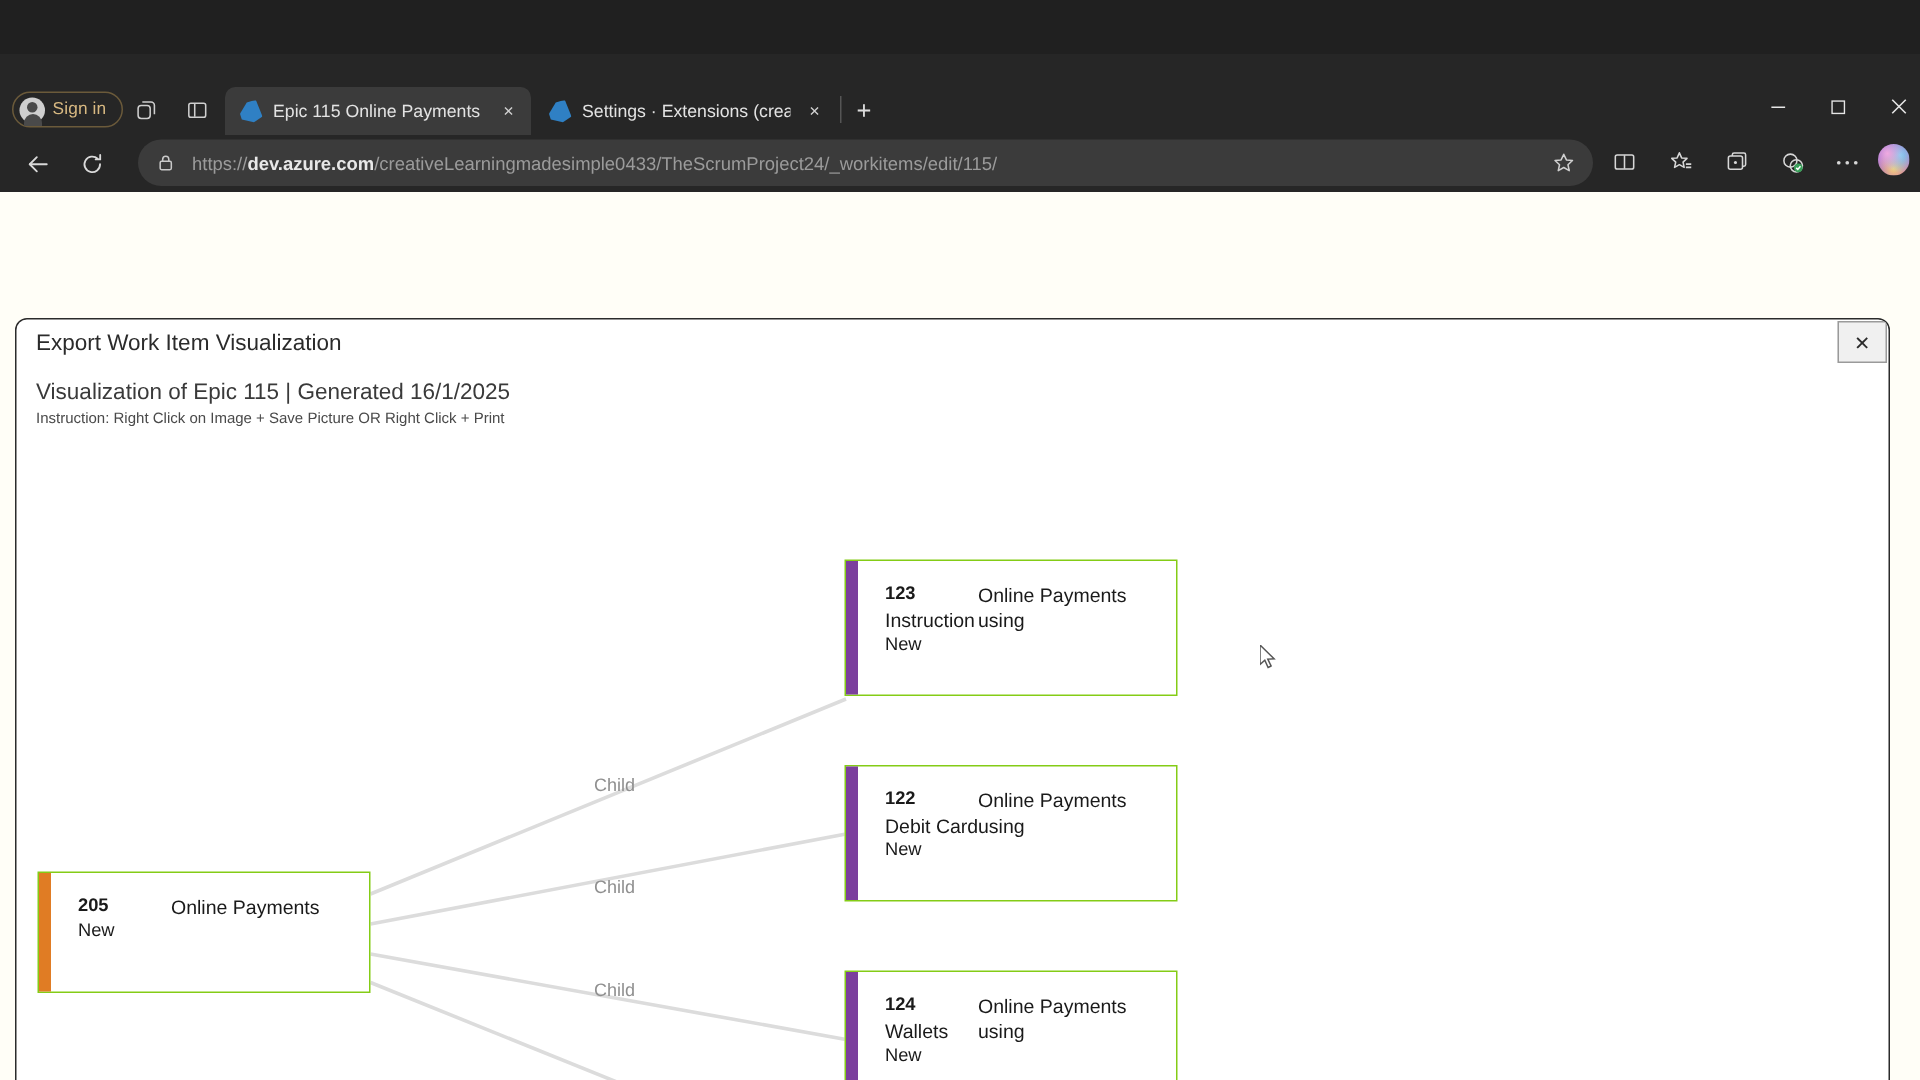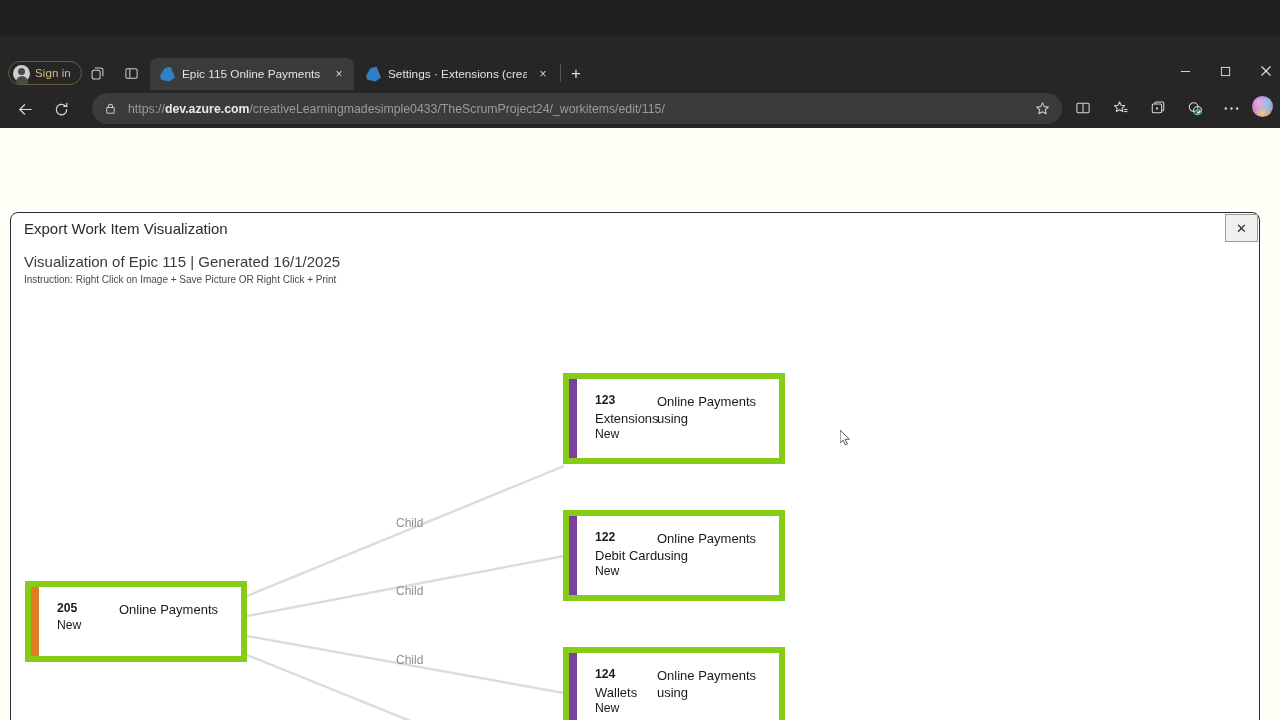--- a/index.html
+++ b/index.html
@@ -171,21 +171,21 @@
     color: #2b2b2b; font-size: 13px;
   }
 
   
   #graph { position: absolute; left: 0; top: 78px; width: 1250px; height: 526px; }
   #graph svg { position: absolute; left: 0; top: 0; }
 
   .node {
     position: absolute;
     background: #ffffff;
-    border: 6px solid #84cc16;
+    border: 1px solid #84cc16;
     display: block;
   }
   .node .accent {
     position: absolute; left: 0; top: 0; bottom: 0; width: 8px;
   }
   .node .id {
     position: absolute; font-weight: bold; font-size: 12.2px; color: #1a1a1a;
   }
   .node .ttl {
     position: absolute; font-size: 13px; color: #1a1a1a; line-height: 17px;
@@ -361,21 +361,21 @@
           <span class="accent" style="background:#e07c24"></span>
           <span class="id" style="left:26px; top:14px;">205</span>
           <span class="ttl" style="left:88px; top:14px;">Online Payments</span>
           <span class="state" style="left:26px; top:31px;">New</span>
         </div>
 
         <div class="node" style="left:552px; top:82px; width:222px; height:91px;">
           <span class="accent" style="background:#7b3f9d"></span>
           <span class="id" style="left:26px; top:14px;">123</span>
           <span class="ttl" style="left:88px; top:14px;">Online Payments using</span>
-          <span class="ttl" style="left:26px; top:31px;">Extensions</span>
+          <span class="ttl" style="left:26px; top:31px;">Instruction</span>
           <span class="state" style="left:26px; top:48px;">New</span>
         </div>
 
         <div class="node" style="left:552px; top:219px; width:222px; height:91px;">
           <span class="accent" style="background:#7b3f9d"></span>
           <span class="id" style="left:26px; top:14px;">122</span>
           <span class="ttl" style="left:88px; top:14px;">Online Payments using</span>
           <span class="ttl" style="left:26px; top:31px;">Debit Card</span>
           <span class="state" style="left:26px; top:48px;">New</span>
         </div>

